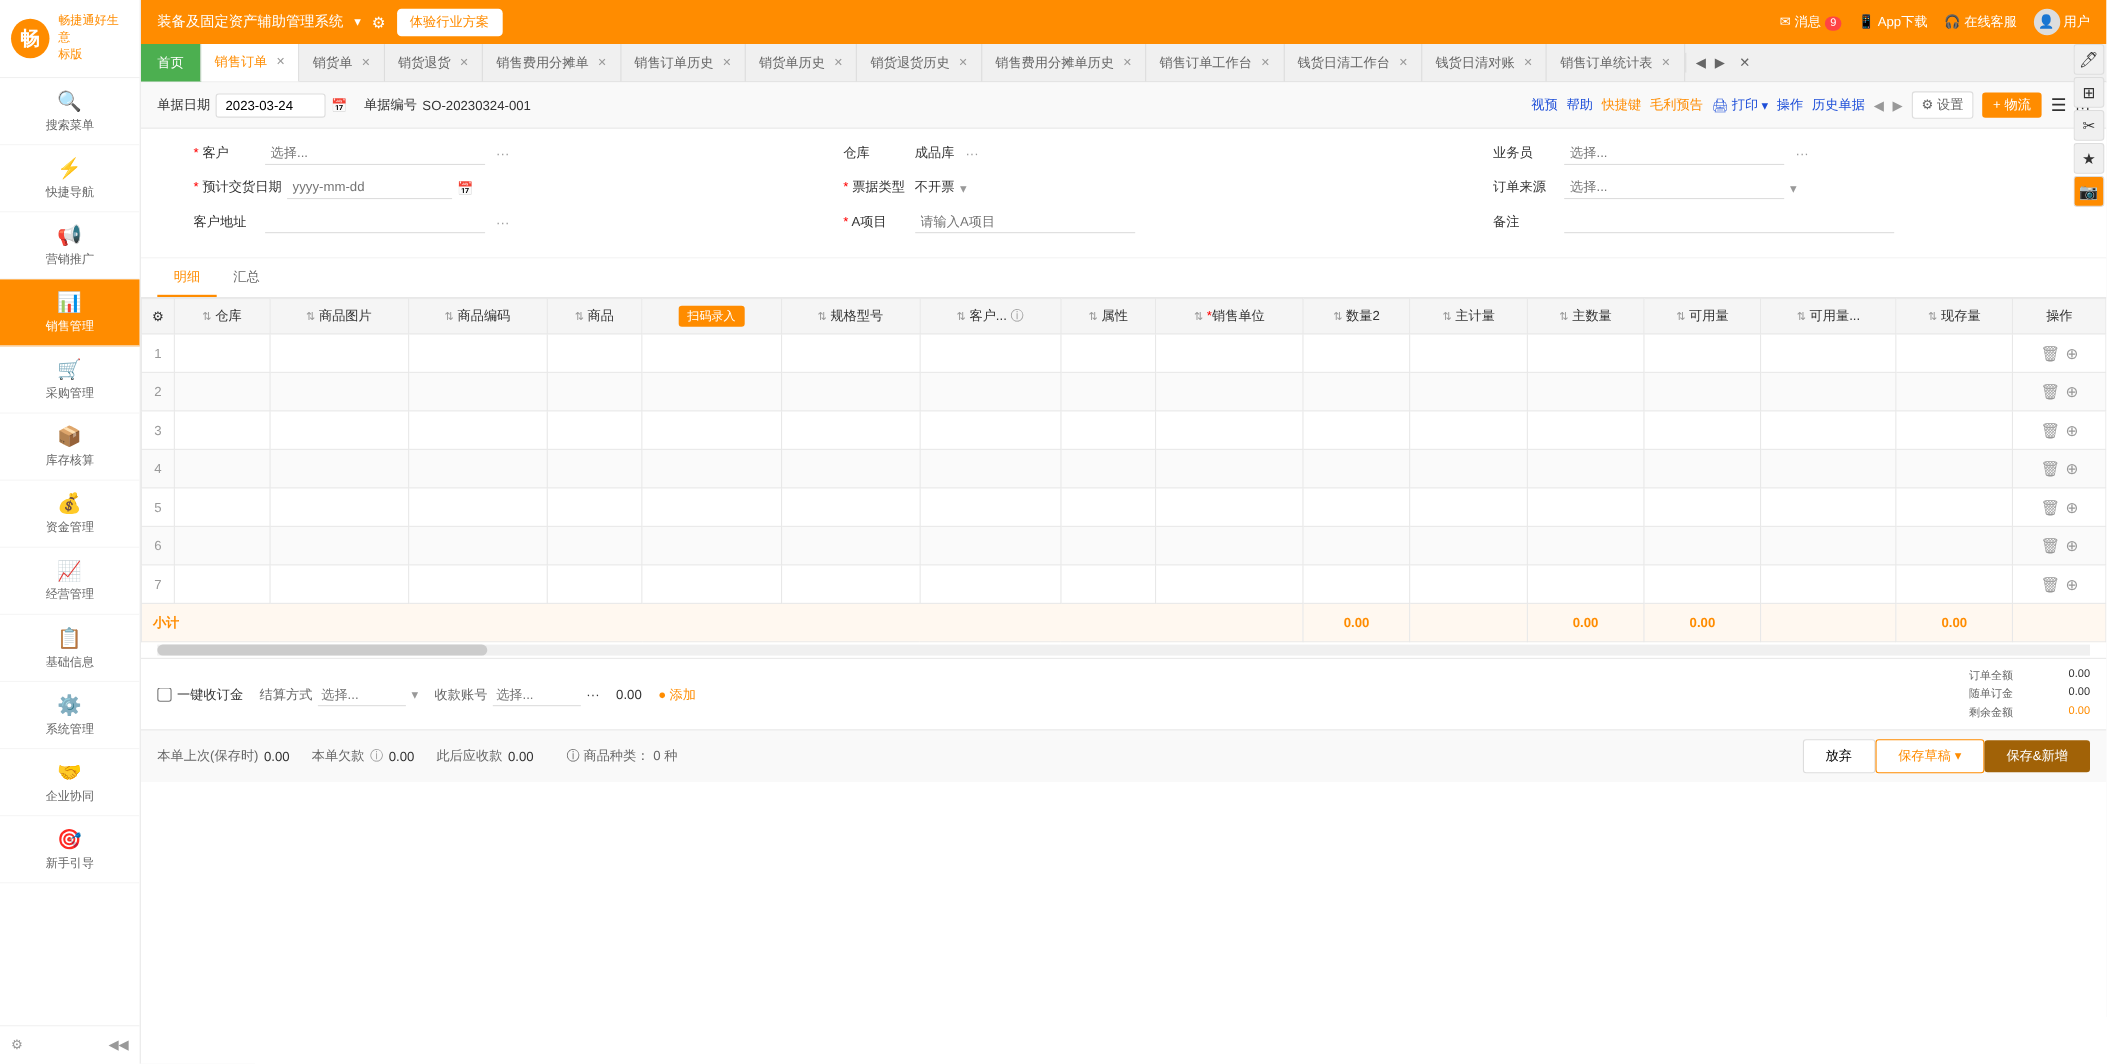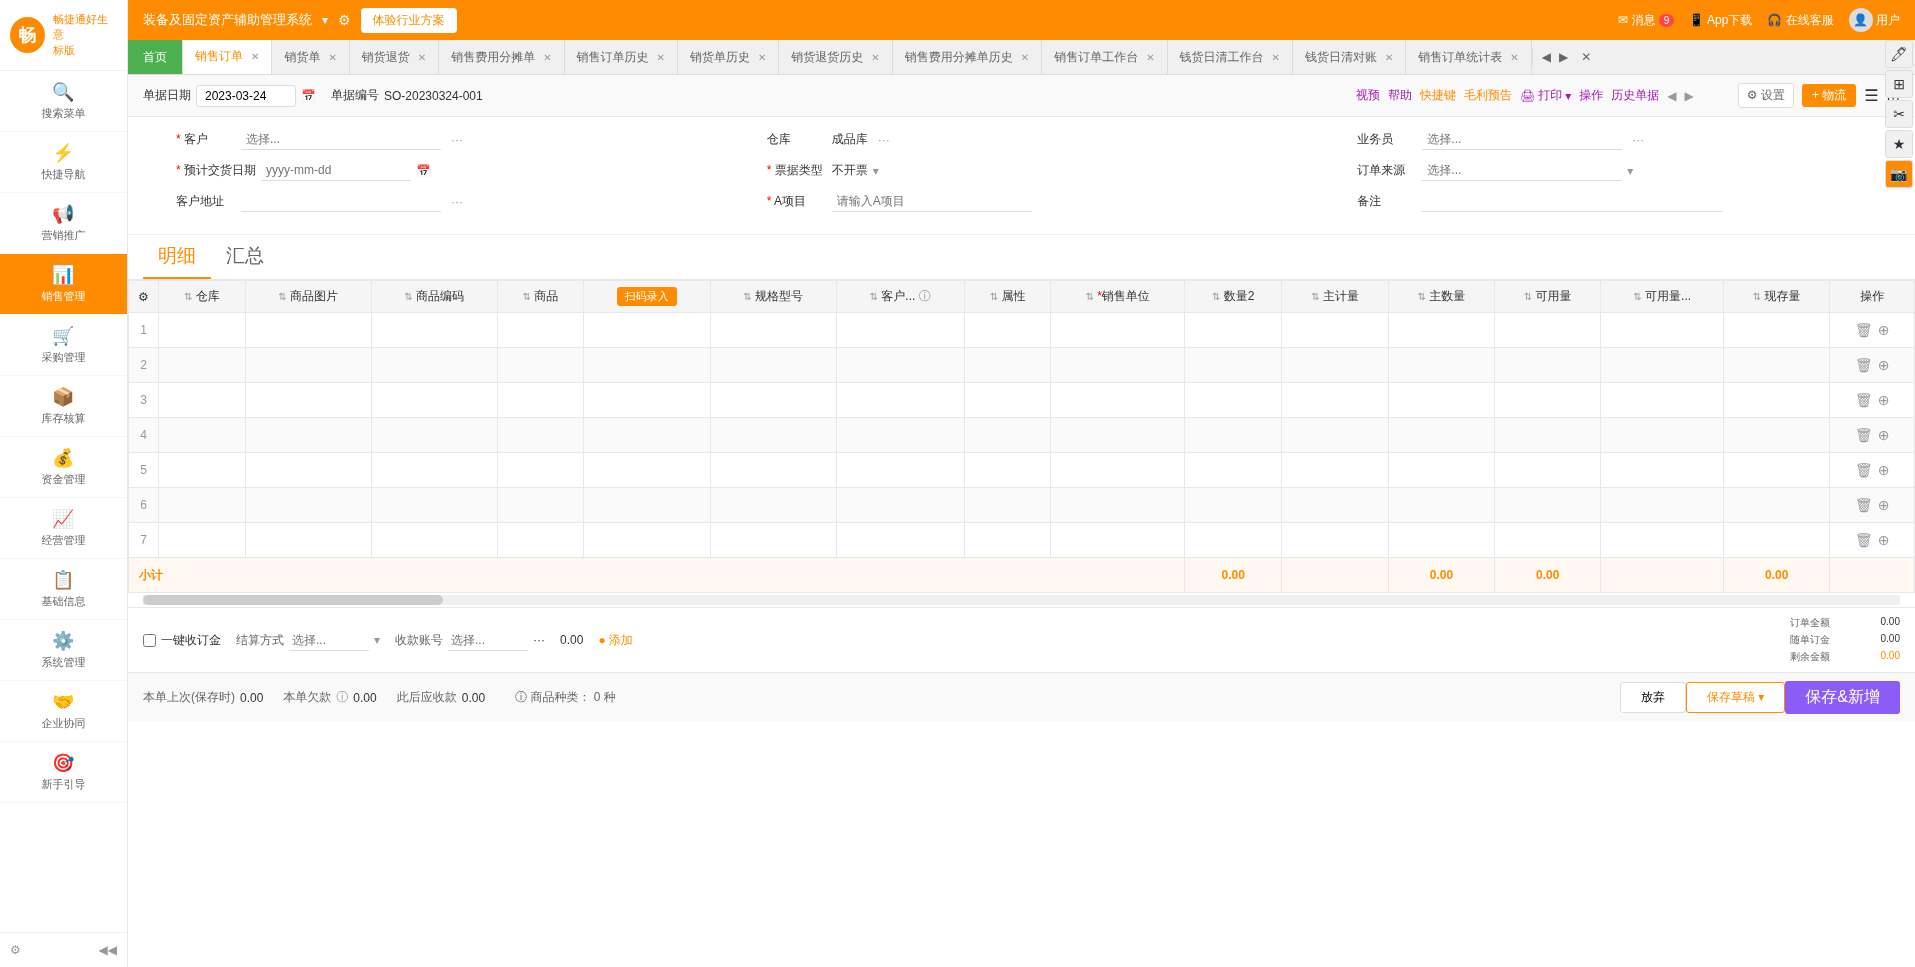--- a/index.html
+++ b/index.html
@@ -40,38 +40,38 @@
 
     
     .content { flex: 1; background: white; overflow: auto; padding: 0; }
 
     
     .form-toolbar { display: flex; align-items: center; padding: 8px 15px; background: #f9f9f9; border-bottom: 1px solid #e8e8e8; gap: 15px; }
     .form-toolbar-item { display: flex; align-items: center; gap: 5px; font-size: 12px; }
     .form-toolbar-item label { color: #333; }
     .form-toolbar-item input { border: 1px solid #ddd; padding: 3px 8px; border-radius: 3px; font-size: 12px; width: 120px; }
     .toolbar-actions { margin-left: auto; display: flex; align-items: center; gap: 8px; }
-    .toolbar-btn { border: none; background: none; cursor: pointer; font-size: 12px; color: #a21caf; display: flex; align-items: center; gap: 3px; }
+    .toolbar-btn { border: none; background: none; cursor: pointer; font-size: 12px; color: #1d4ed8; display: flex; align-items: center; gap: 3px; }
     .toolbar-btn.orange { color: #ff8c00; }
-    .settings-btn { background: #fff; border: 1px solid #ddd; border-radius: 3px; padding: 3px 8px; cursor: pointer; font-size: 12px; color: #666; margin-left: 36px; }
+    .settings-btn { background: #fff; border: 1px solid #ddd; border-radius: 3px; padding: 3px 8px; cursor: pointer; font-size: 12px; color: #666; }
     .add-item-btn { background: #ff8c00; color: white; border: none; border-radius: 3px; padding: 3px 10px; cursor: pointer; font-size: 12px; }
 
     
     .form-section { padding: 12px 15px; border-bottom: 1px solid #f0f0f0; }
     .form-row { display: flex; align-items: center; gap: 15px; margin-bottom: 10px; }
     .form-field { display: flex; align-items: center; gap: 5px; flex: 1; margin-left: 33px; }
     .form-field label { color: #333; white-space: nowrap; min-width: 60px; }
     .form-field label.required::before { content: '* '; color: red; }
     .form-field .field-input { border: none; border-bottom: 1px solid #ddd; padding: 3px 5px; font-size: 12px; color: #999; width: 200px; outline: none; }
     .form-field .field-dots { color: #999; margin-left: 5px; cursor: pointer; }
     .field-value { color: #333; }
 
     
     .form-tabs { display: flex; align-items: center; padding: 0 15px; border-bottom: 1px solid #e8e8e8; background: white; }
-    .form-tab { padding: 8px 15px; cursor: pointer; font-size: 19px; color: #666; border-bottom: 2px solid transparent; }
+    .form-tab { padding: 8px 15px; cursor: pointer; font-size: 12px; color: #666; border-bottom: 2px solid transparent; }
     .form-tab.active { color: #ff8c00; border-bottom: 2px solid #ff8c00; }
 
     
     .data-table { width: 100%; border-collapse: collapse; font-size: 12px; }
     .data-table th { background: #f5f5f5; border: 1px solid #e8e8e8; padding: 6px 8px; text-align: center; font-weight: normal; color: #333; white-space: nowrap; }
     .data-table td { border: 1px solid #e8e8e8; padding: 6px 8px; text-align: center; height: 35px; }
     .data-table tr:nth-child(even) td { background: #fafafa; }
     .row-num { color: #999; }
     .col-icon { width: 30px; }
     .sort-icon { color: #999; font-size: 10px; }
@@ -101,21 +101,21 @@
     
     .page-footer { display: flex; align-items: center; padding: 8px 15px; background: #f9f9f9; border-top: 1px solid #e8e8e8; font-size: 12px; }
     .footer-stats { display: flex; gap: 20px; }
     .footer-stat { display: flex; gap: 5px; align-items: center; }
     .footer-stat label { color: #666; }
     .footer-stat span { color: #333; }
     .footer-buttons { margin-left: auto; display: flex; align-items: center; }
     .goods-count { margin-left: 30px; color: #666; }
     .btn-discard { border: 1px solid #ddd; background: white; padding: 6px 20px; border-radius: 3px; cursor: pointer; font-size: 12px; }
     .btn-save-draft { border: 1px solid #ff8c00; background: white; color: #ff8c00; padding: 6px 20px; border-radius: 3px; cursor: pointer; font-size: 12px; }
-    .btn-save-new { background: #8b5cf6; color: white; border: none; padding: 6px 20px; border-radius: 3px; cursor: pointer; font-size: 16px; }
+    .btn-save-new { background: #a16207; color: white; border: none; padding: 6px 20px; border-radius: 3px; cursor: pointer; font-size: 12px; }
 
     
     .right-sidebar { position: fixed; right: 0; top: 40px; width: 30px; display: flex; flex-direction: column; gap: 2px; z-index: 100; }
     .right-btn { width: 28px; height: 28px; background: #f0f0f0; border: 1px solid #ddd; display: flex; align-items: center; justify-content: center; cursor: pointer; font-size: 14px; border-radius: 3px; }
   </style>
 </head>
 <body>
 
 <div class="sidebar">
   <div class="sidebar-logo">

